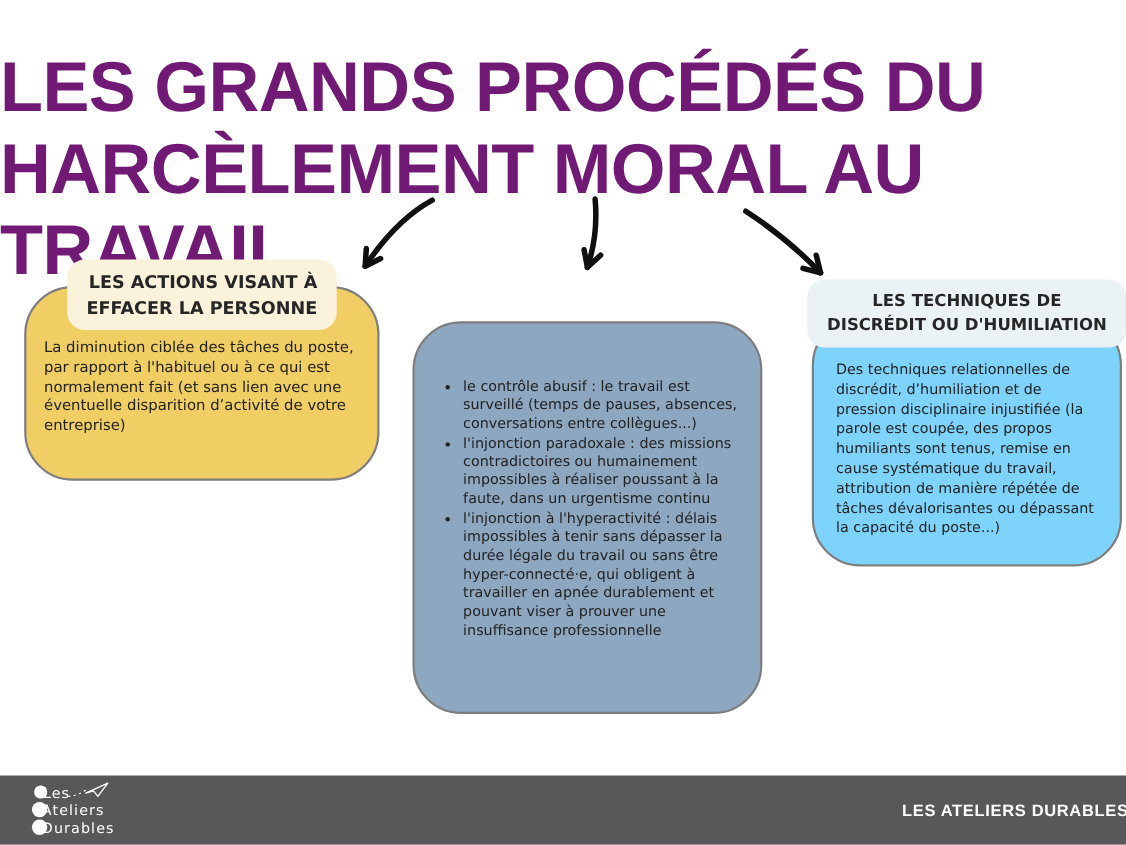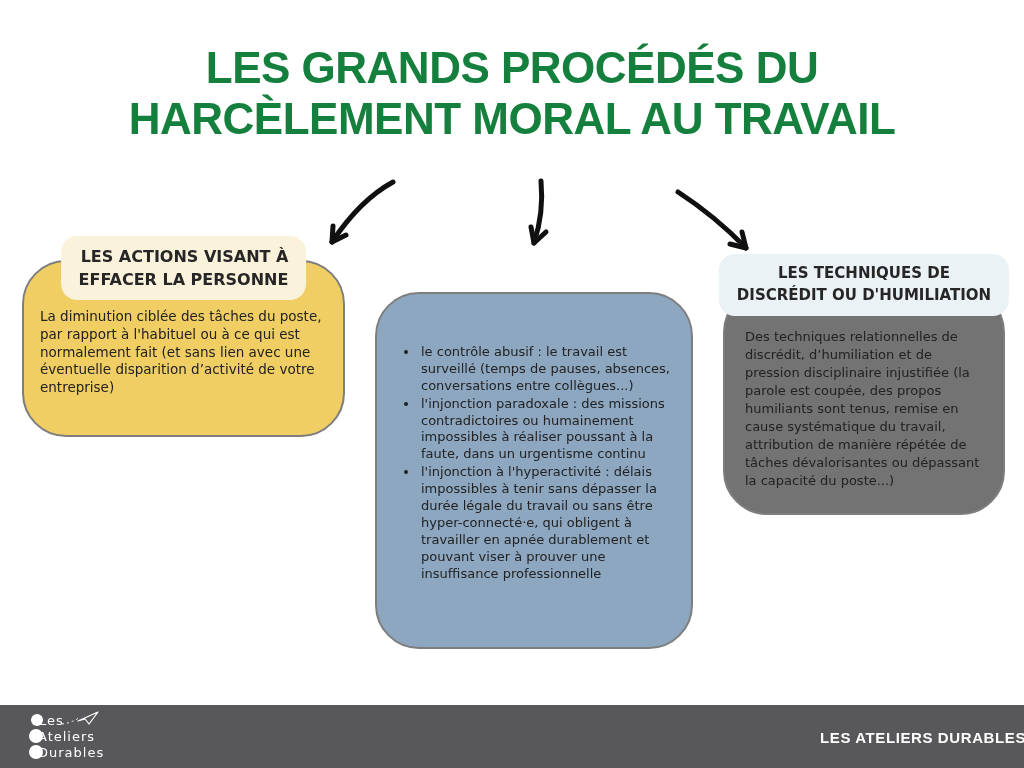--- a/index.html
+++ b/index.html
@@ -9,27 +9,26 @@
     font-family: "DejaVu Sans", sans-serif;
     position: relative;
     overflow: hidden;
   }
   #canvas { position: absolute; inset: 0; width: 1024px; height: 768px; background: #fff; }
 
   
   .title {
     position: absolute;
     top: 42px; left: 0; width: 100%;
-    text-align: center;
     font-family: "Liberation Sans", sans-serif;
     font-weight: bold;
-    font-size: 44px;
+    font-size: 64px;
     line-height: 1.16;
     letter-spacing: -0.5px;
-    color: #15803d;
+    color: #701a75;
   }
   .title span { display: block; }
 
   
   .arrows {
     position: absolute;
     left: 300px; top: 168px;
     width: 460px; height: 95px;
   }
   .arrows path {
@@ -39,21 +38,21 @@
 
   
   .card {
     position: absolute;
     box-sizing: border-box;
     border: 2px solid #7e7e7e;
     border-radius: 44px;
   }
   .card-1 { left: 22px;  top: 260px; width: 323px; height: 177px; background: #F0CE63; }
   .card-2 { left: 375px; top: 292px; width: 318px; height: 357px; background: #8EA7C0; }
-  .card-3 { left: 723px; top: 288px; width: 282px; height: 227px; background: #737373; }
+  .card-3 { left: 738px; top: 288px; width: 282px; height: 227px; background: #7dd3fc; }
 
   .pill {
     position: absolute;
     left: 50%; transform: translateX(-50%);
     border-radius: 16px;
     padding: 9px 18px;
     text-align: center;
     font-weight: bold;
     color: #262626;
     line-height: 1.45;

